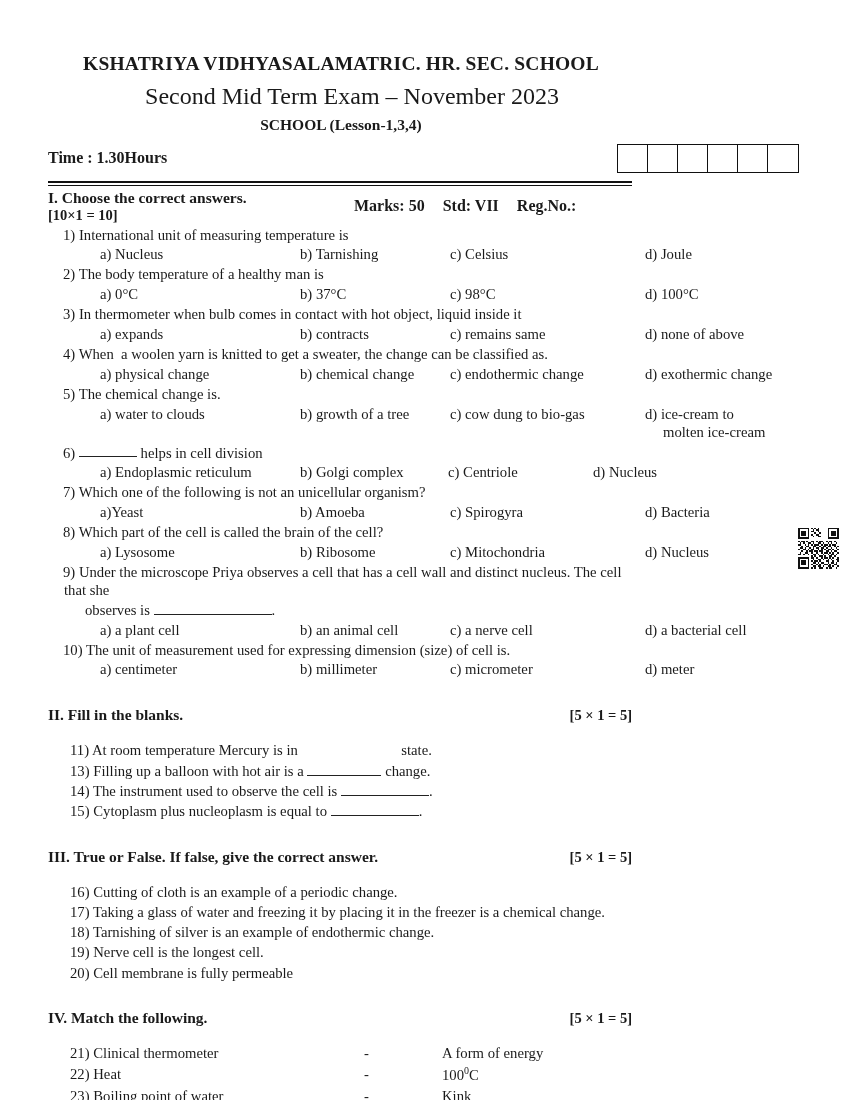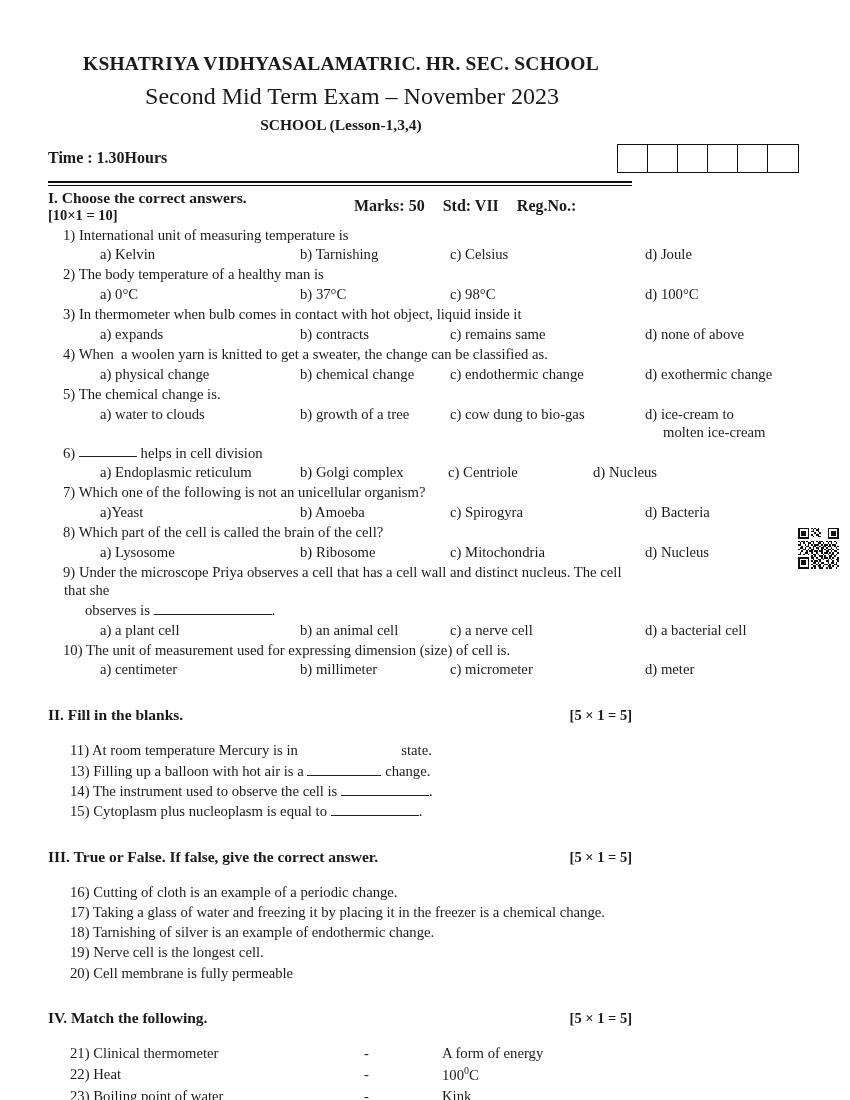--- a/index.html
+++ b/index.html
@@ -228,21 +228,21 @@
   <div class="rule"></div>
 
   <div class="sec-head sec1-head">
     <div>I. Choose the correct answers.</div>
     <div class="marks">[10×1 = 10]</div>
   </div>
   <div class="qlist" id="mcq-list">
       <div class="q">
         <div class="q-text"><span>1) </span>International unit of measuring temperature is</div>
         <div class="opts">
-          <div class="opt a">a) Kelvin</div>
+          <div class="opt a">a) Nucleus</div>
           <div class="opt b">b) Tarnishing</div>
           <div class="opt c">c) Celsius</div>
           <div class="opt d">d) Joule</div>
         </div>
       </div>
       <div class="q">
         <div class="q-text"><span>2) </span>The body temperature of a healthy man is</div>
         <div class="opts">
           <div class="opt a">a) 0°C</div>
           <div class="opt b">b) 37°C</div>

